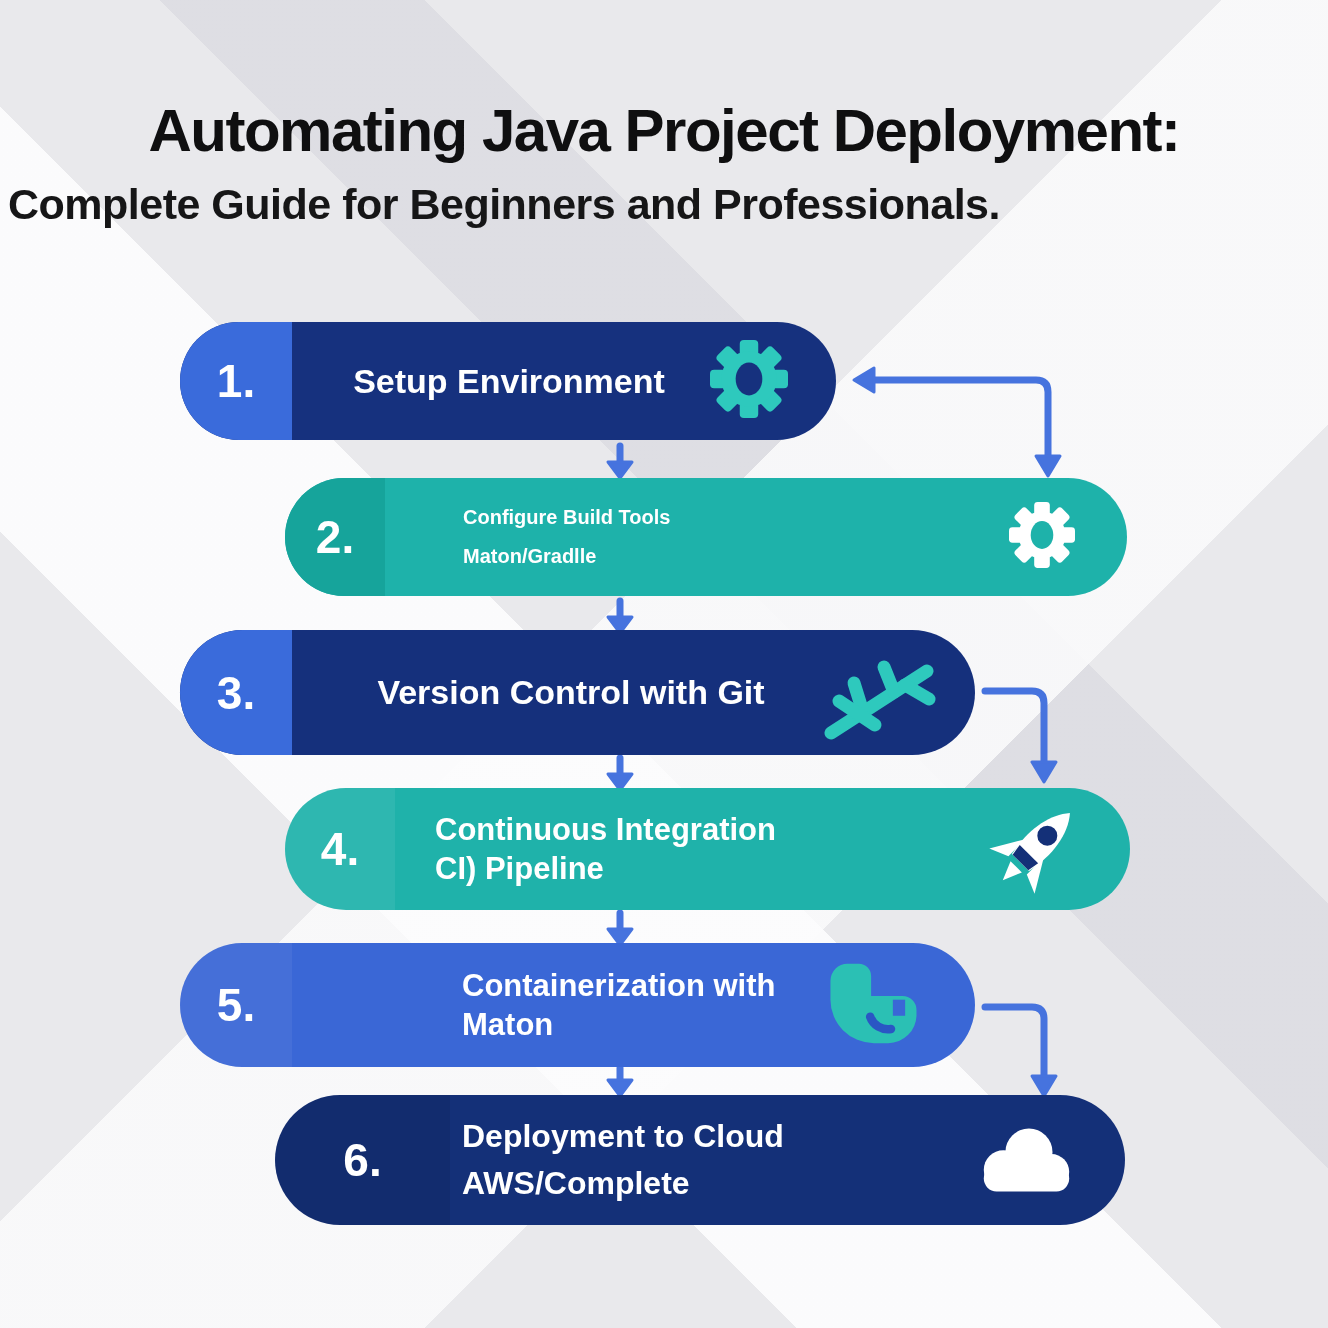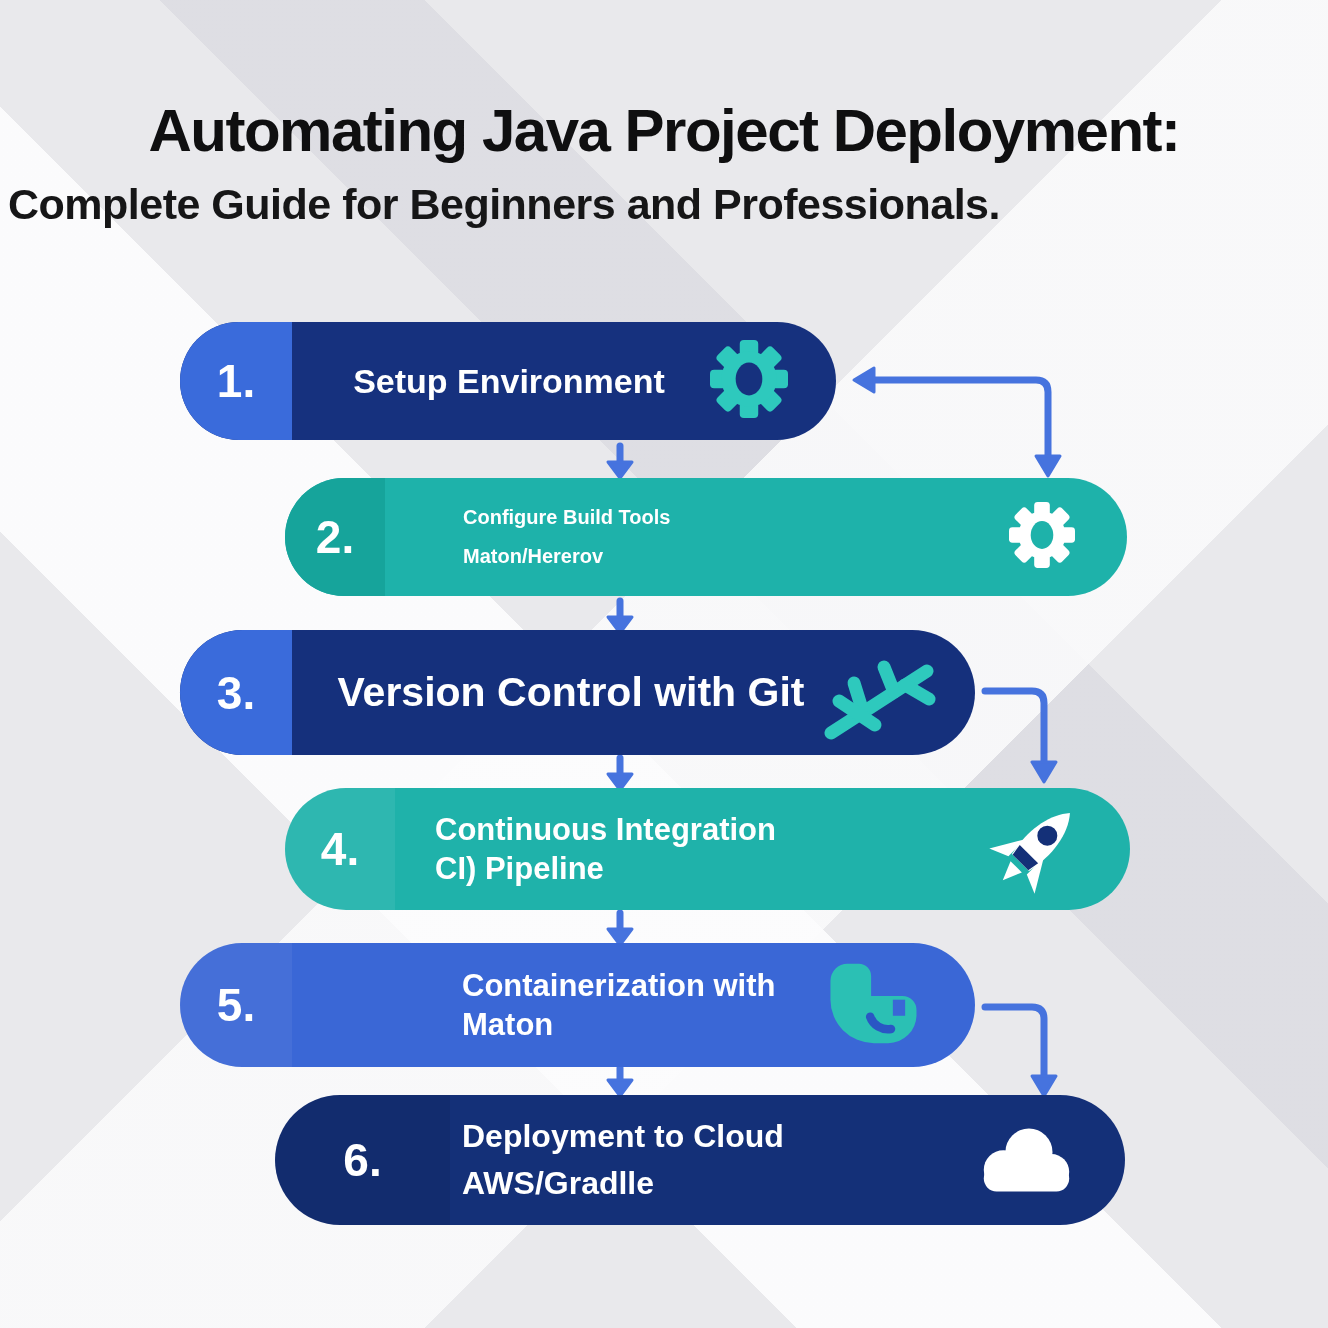--- a/index.html
+++ b/index.html
@@ -50,21 +50,21 @@
   #step1 .labels{align-items:center;padding-right:150px;font-size:34px;}
   #step1 .icon{right:48px;}
   
   #step2{left:285px;top:478px;width:842px;height:118px;background:#1eb2aa;}
   #step2 .numsec{width:100px;background:#16a49b;}
   #step2 .labels{padding-left:78px;font-size:20px;}
   #step2 .icon{right:52px;}
   
   #step3{left:180px;top:630px;width:795px;height:125px;background:#15307c;}
   #step3 .numsec{width:112px;background:#3a6bdb;}
-  #step3 .labels{align-items:center;padding-right:165px;font-size:41px;}
+  #step3 .labels{align-items:center;padding-right:165px;font-size:34px;}
   #step3 .icon{right:38px;}
   
   #step4{left:285px;top:788px;width:845px;height:122px;background:#1fb2aa;}
   #step4 .numsec{width:110px;background:rgba(255,255,255,0.07);}
   #step4 .labels{padding-left:40px;font-size:31px;}
   #step4 .icon{right:44px;}
   
   #step5{left:180px;top:943px;width:795px;height:124px;background:#3a67d6;}
   #step5 .numsec{width:112px;background:rgba(255,255,255,0.06);}
   #step5 .labels{padding-left:170px;font-size:31px;}
@@ -127,21 +127,21 @@
           <ellipse rx="13" ry="16" fill="#16317e"></ellipse>
         </g>
       </svg>
     </span>
   </div>
 
   <div class="pill" id="step2">
     <div class="numsec">2.</div>
     <div class="labels">
       <div class="line">Configure Build Tools</div>
-      <div class="line">Maton/Hererov</div>
+      <div class="line">Maton/Gradlle</div>
     </div>
     <span class="icon">
       <svg width="66" height="66" viewBox="0 0 76 76">
         <g transform="translate(38,38)">
           <g fill="#ffffff">
             <rect x="-9" y="-38" width="18" height="76" rx="4"></rect>
             <rect x="-9" y="-38" width="18" height="76" rx="4" transform="rotate(45)"></rect>
             <rect x="-9" y="-38" width="18" height="76" rx="4" transform="rotate(90)"></rect>
             <rect x="-9" y="-38" width="18" height="76" rx="4" transform="rotate(135)"></rect>
             <circle r="27"></circle>
@@ -203,21 +203,21 @@
         <rect x="76" y="44" width="13" height="17" fill="#3a67d6"></rect>
         <path d="M52,62 A20,20 0 0 0 74,75" stroke="#2a56c4" stroke-width="9" fill="none" stroke-linecap="round"></path>
       </svg>
     </span>
   </div>
 
   <div class="pill" id="step6">
     <div class="numsec">6.</div>
     <div class="labels">
       <div class="line">Deployment to Cloud</div>
-      <div class="line">AWS/Gradlle</div>
+      <div class="line">AWS/Complete</div>
     </div>
     <span class="icon">
       <svg width="108" height="80" viewBox="0 0 110 80">
         <g fill="#ffffff">
           <circle cx="32" cy="52" r="20"></circle>
           <circle cx="58" cy="34" r="24"></circle>
           <circle cx="81" cy="54" r="18"></circle>
           <rect x="12" y="48" width="87" height="26" rx="13"></rect>
         </g>
       </svg>

